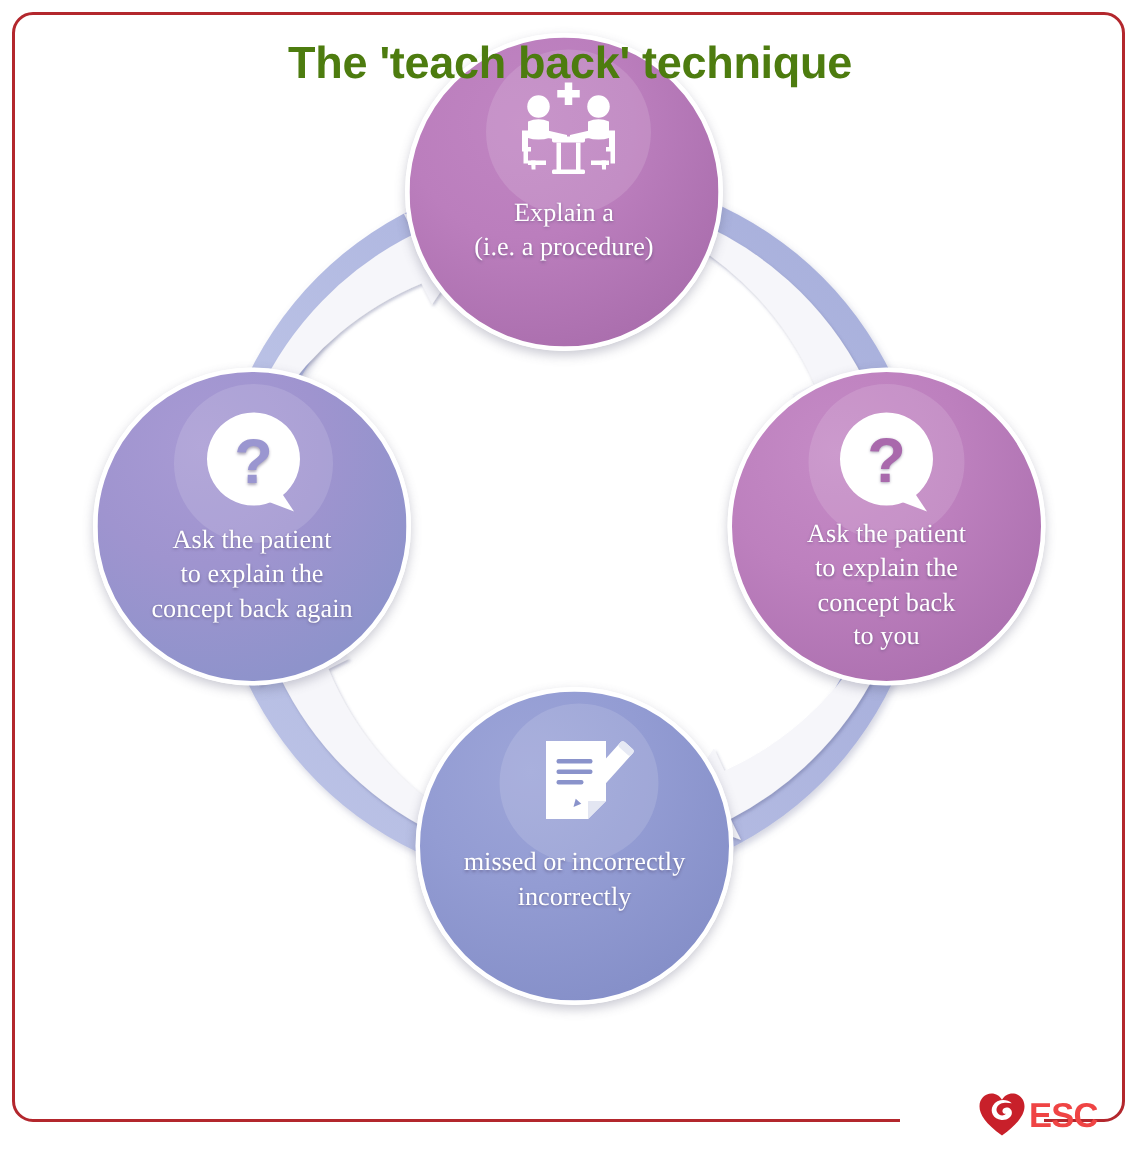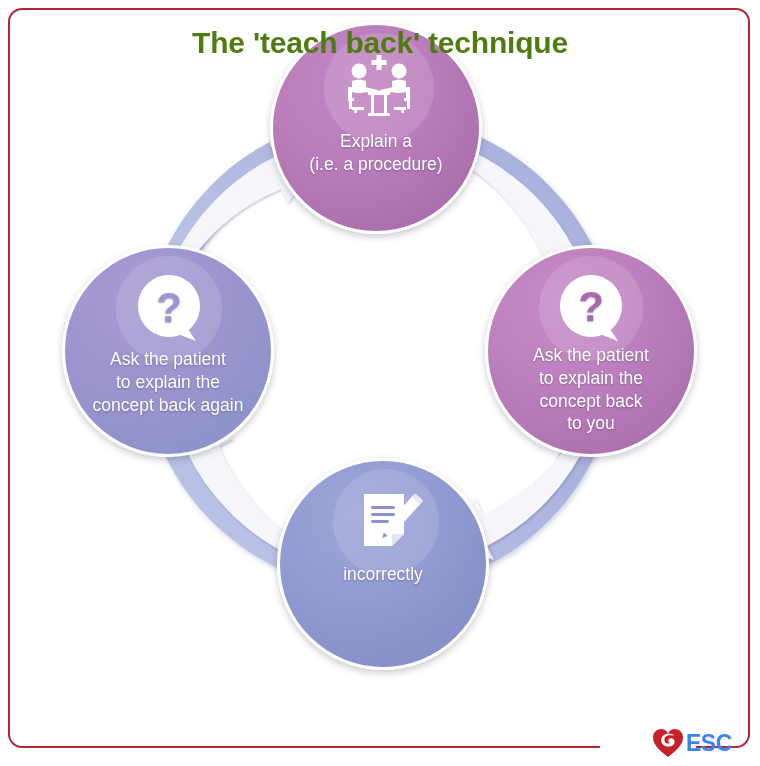--- a/index.html
+++ b/index.html
@@ -78,20 +78,21 @@
     display: flex;
     align-items: center;
     justify-content: center;
   }
   .node .caption {
     position: absolute;
     width: 100%;
     text-align: center;
     font-size: 17.5px;
     line-height: 1.30;
+    font-family: Liberation Serif, serif;
   }
   
   #node-top {
     left: 270px; top: 22px; width: 212px; height: 212px;
     background: radial-gradient(circle at 36% 28%, #c085c2 0%, #bb7ebd 38%, #ab6fae 78%, #a268a6 100%);
   }
   #node-top .halo { left: 51px; top: 8px; width: 110px; height: 110px; }
   #node-top .icon-wrap { left: 62px; top: 20px; width: 88px; height: 88px; }
   #node-top .caption { top: 105px; }
 
@@ -125,21 +126,21 @@
     top: 726px;
     width: 96px;
     height: 34px;
     display: flex;
     align-items: center;
     z-index: 8;
   }
   #esc-logo .esc-text {
     font-size: 23px;
     font-weight: bold;
-    color: #3b82f6;
+    color: #ef4444;
     letter-spacing: -0.5px;
     margin-left: 2px;
   }
 </style>
 </head>
 <body>
 
 <div id="frame"></div>
 
 <div id="title">The 'teach back' technique</div>
@@ -294,20 +295,21 @@
 
       <g transform="rotate(42 52 42)">
         <rect x="47" y="8" width="11" height="44" rx="2" fill="#ffffff"></rect>
         <rect x="47" y="8" width="11" height="5" rx="2" fill="#e6e9f4"></rect>
         <path d="M47 52 h11 l-5.5 11 z" fill="#ffffff"></path>
         <path d="M50 58 h5 l-2.5 5 z" fill="#8a93cb"></path>
       </g>
     </svg>
   </div>
   <div class="caption">
+    <div>missed or incorrectly</div>
     <div>incorrectly</div>
   </div>
 </div>
 
 <div class="node" id="node-left">
   <div class="halo"></div>
   <div class="icon-wrap">
     <svg viewBox="0 0 84 84" width="84" height="84">
       <path d="M42 8 a31 31 0 1 1 -0.01 0 z" fill="#ffffff"></path>
       <path d="M57 56 l12 18 l-21 -8 z" fill="#ffffff"></path>

